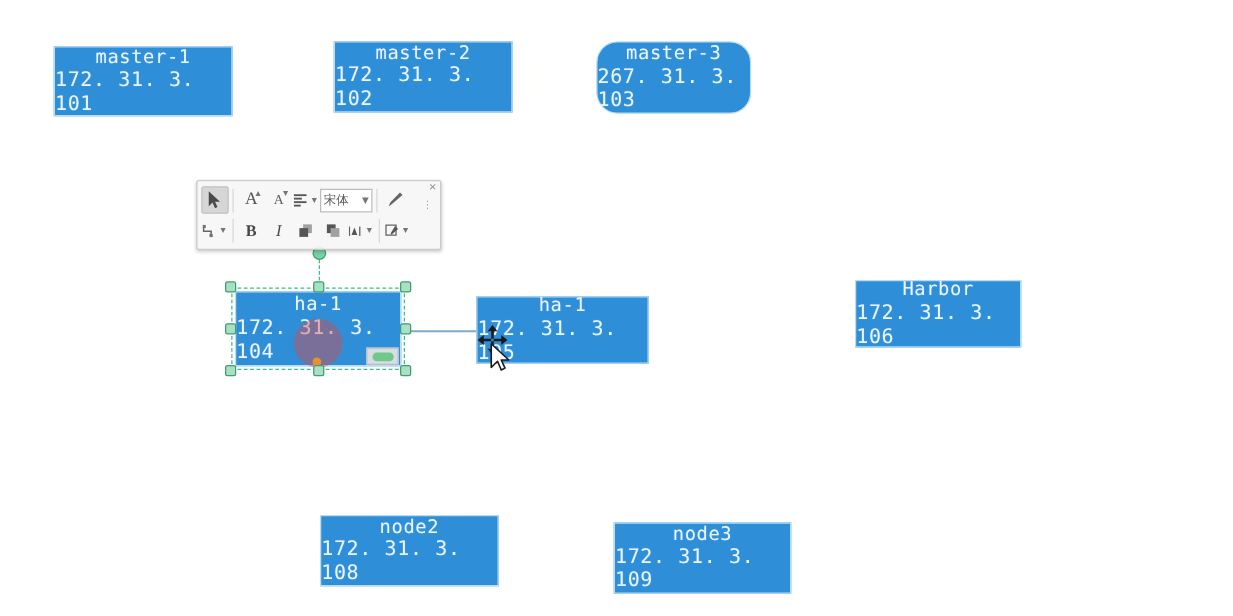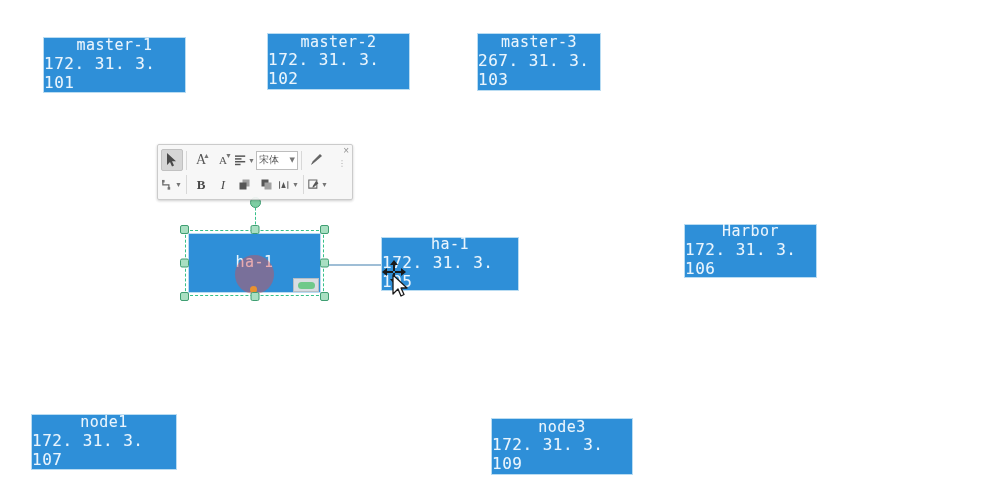--- a/index.html
+++ b/index.html
@@ -273,55 +273,56 @@
   <div class="node" style="left:43px; top:37px; width:143px; height:56px;">
     <div class="n-name">master-1</div>
     <div class="n-ip">172. 31. 3. 101</div>
   </div>
 
   <div class="node" style="left:267px; top:33px; width:143px; height:57px;">
     <div class="n-name">master-2</div>
     <div class="n-ip">172. 31. 3. 102</div>
   </div>
 
-  <div class="node" style="left:477px; top:33px; width:124px; height:58px;">
+  <div class="node" style="left:477px; top:33px; width:124px; height:58px;border-radius:17px;">
     <div class="n-name">master-3</div>
     <div class="n-ip">267. 31. 3. 103</div>
   </div>
 
   <div class="node" style="left:684px; top:224px; width:133px; height:54px;">
     <div class="n-name">Harbor</div>
     <div class="n-ip">172. 31. 3. 106</div>
   </div>
 
-  <div class="node" style="left:31px; top:414px; width:146px; height:56px;">
-    <div class="n-name">node1</div>
-    <div class="n-ip">172. 31. 3. 107</div>
-  </div>
-
+
+  <div class="node" style="left:256px; top:412px; width:143px; height:57px;">
+    <div class="n-name">node2</div>
+    <div class="n-ip">172. 31. 3. 108</div>
+  </div>
 
   <div class="node" style="left:491px; top:418px; width:142px; height:57px;">
     <div class="n-name">node3</div>
     <div class="n-ip">172. 31. 3. 109</div>
   </div>
 
   <svg id="connector" viewBox="0 0 72 14" width="72" height="14">
     <line x1="0" y1="7" x2="61" y2="7" stroke="#7fa9c9" stroke-width="1.6"></line>
     <polygon points="60,2.5 69,7 60,11.5" fill="#4f7fa3"></polygon>
   </svg>
 
   <div class="node" style="left:381px; top:237px; width:138px; height:54px;">
     <div class="n-name">ha-1</div>
     <div class="n-ip">172. 31. 3. 105</div>
   </div>
 
   <div id="sel-wrap" style="left:188px; top:233px; width:133px; height:60px;">
 
     <div class="node" style="left:0; top:0; width:133px; height:60px;">
       <div class="n-name">ha-1</div>
+      <div class="n-ip">172. 31. 3. 104</div>
     </div>
 
     <div id="red-blob"></div>
     <div id="orange-dot"></div>
 
     <div id="green-badge">
         <i></i>
       </div>
 
     <div class="sel-outline"></div>

